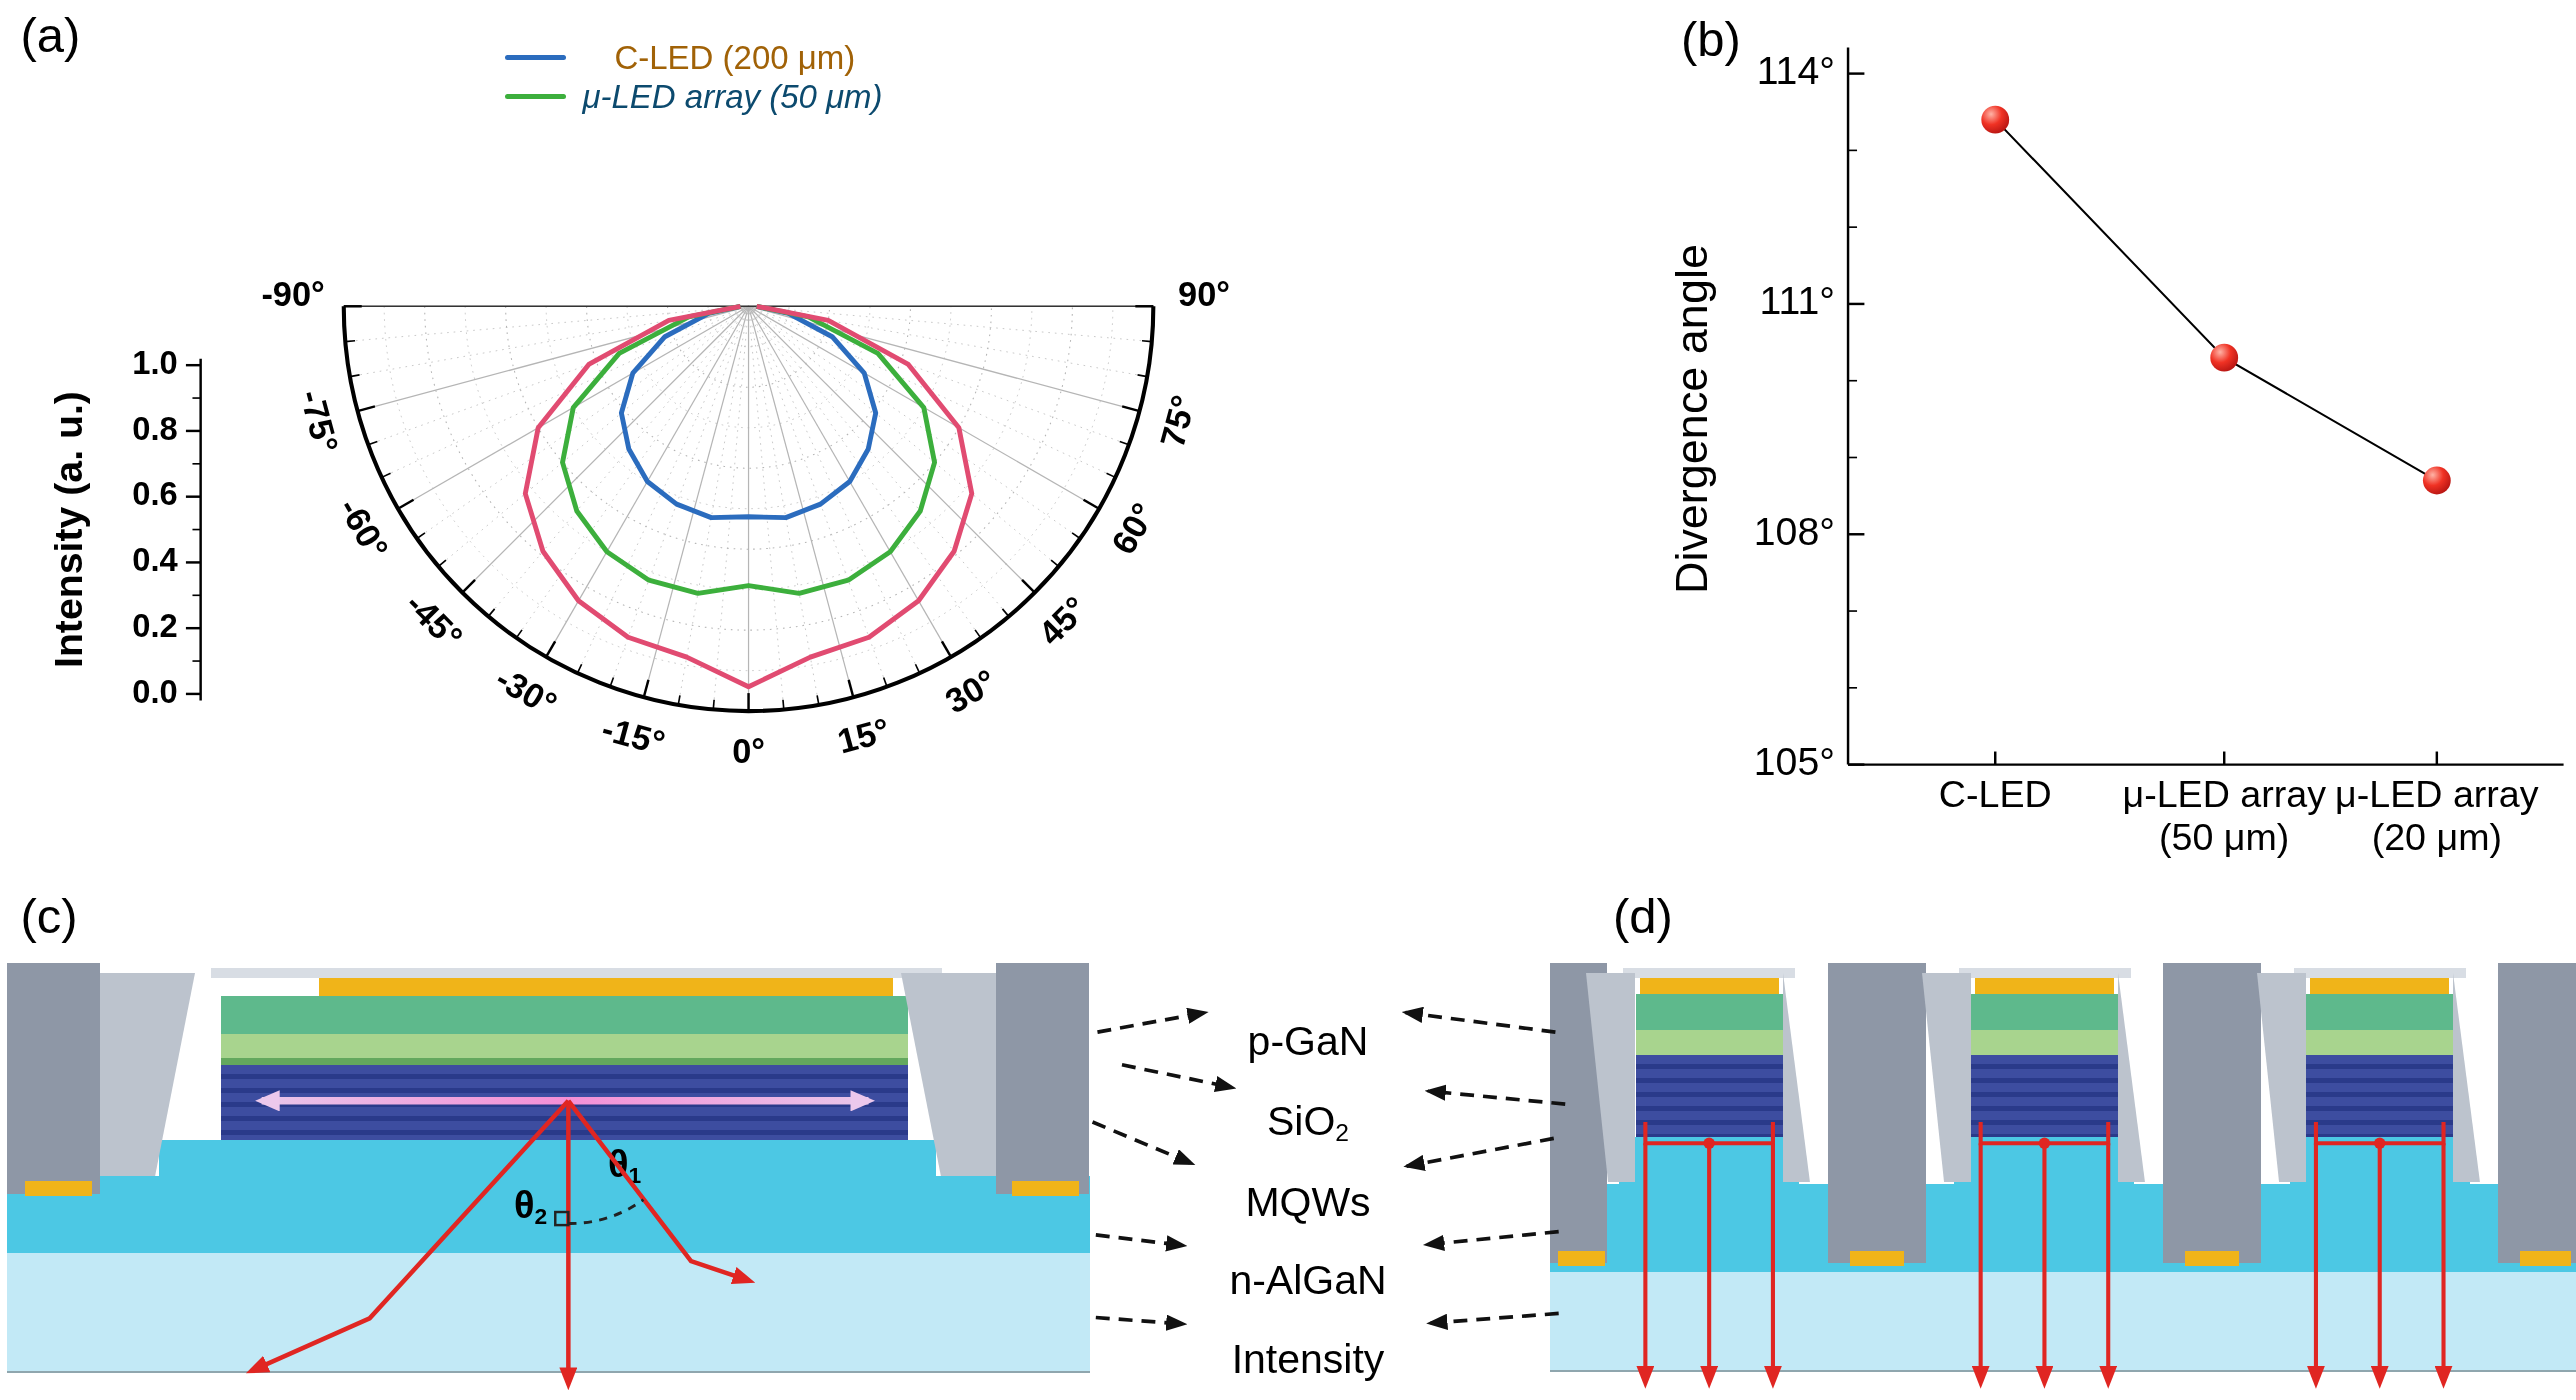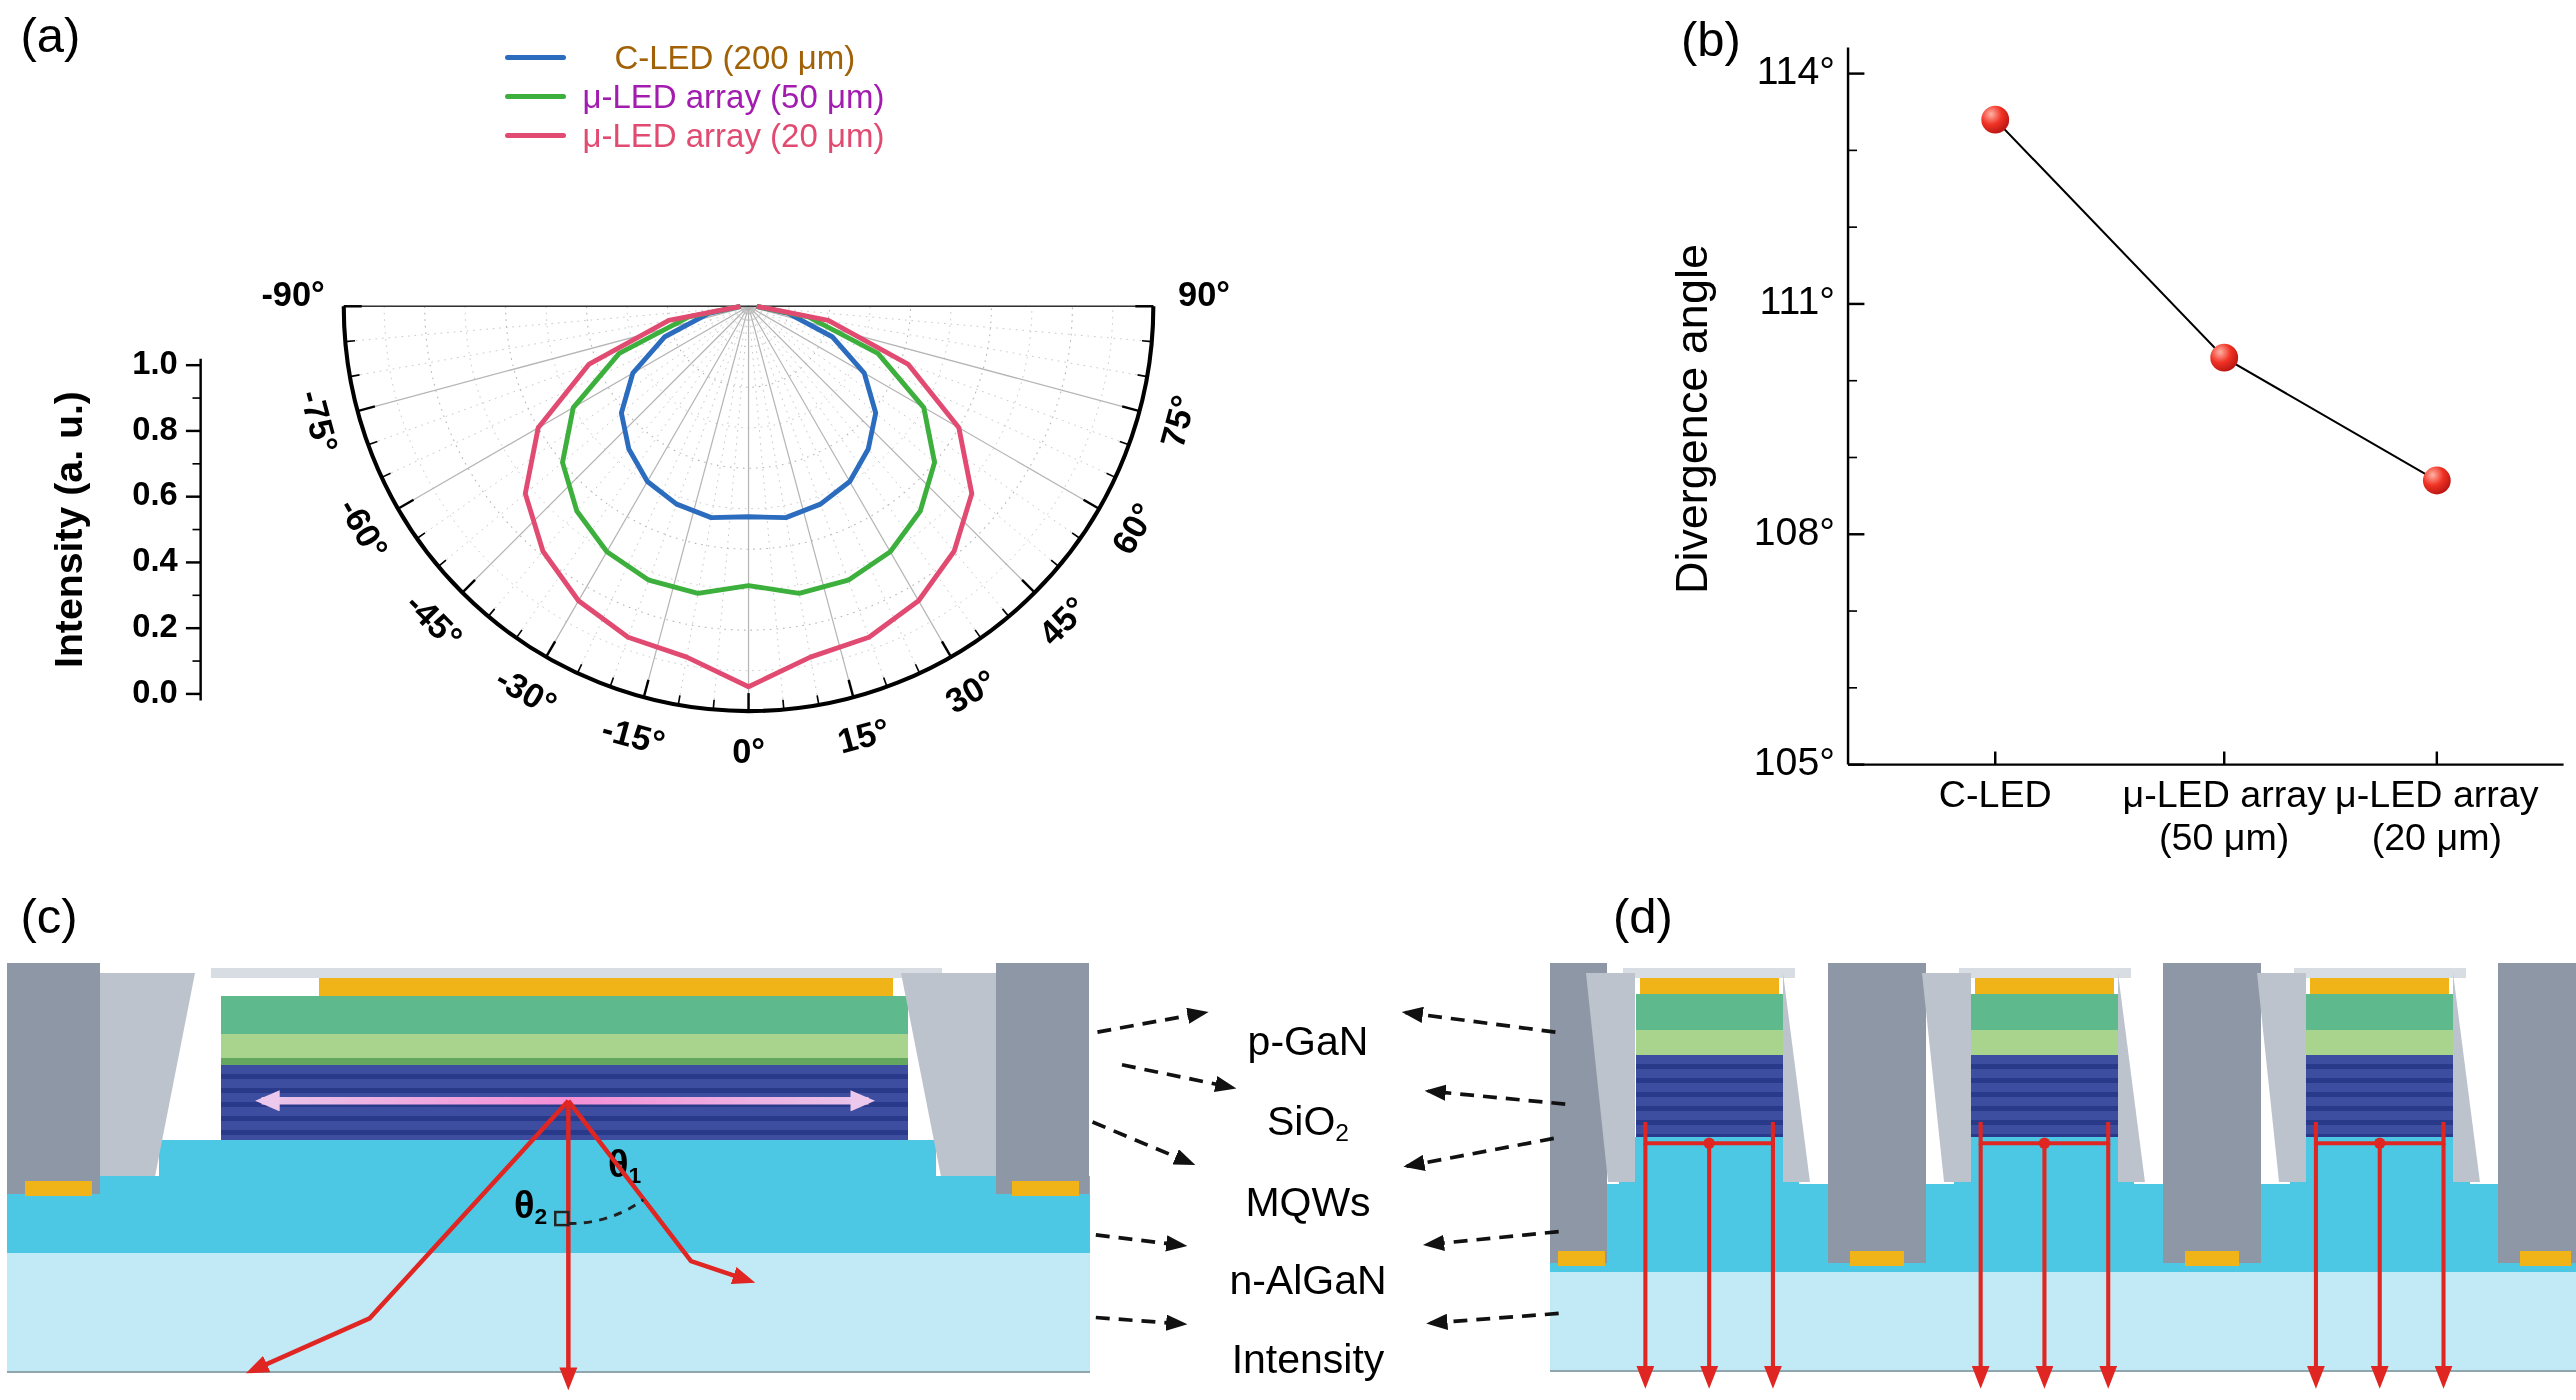--- a/index.html
+++ b/index.html
@@ -31,25 +31,21 @@
 
   <div class="panel-label" style="left:20.4px;top:6.5px">(a)</div>
 
   <div class="legend">
     <div class="legend-row">
       <span class="swatch" style="background: rgb(43, 108, 190);"></span>
       <span class="legend-label" style="color: #a16207; margin-left: 32px;">C-LED (200 μm)</span>
     </div>
     <div class="legend-row">
       <span class="swatch" style="background: rgb(60, 175, 60);"></span>
-      <span class="legend-label" style="color: #a21caf;">μ-LED array (50 μm)</span>
-    </div>
-    <div class="legend-row">
-      <span class="swatch" style="background: rgb(225, 75, 113);"></span>
-      <span class="legend-label" style="color: rgb(225, 75, 113);">μ-LED array (20 μm)</span>
+      <span class="legend-label" style="color: #0c4a6e; font-style: italic;">μ-LED array (50 μm)</span>
     </div>
   </div>
 
   <svg id="polar" viewBox="0 0 1520 830" style="left:33px;top:114px;width:1243px;height:679px">
       <g>
         <line x1="875" y1="235" x2="380" y2="235.00000000000003" stroke="#b5b5b5" stroke-width="1.5" stroke-dasharray="none"></line>
         <line x1="875" y1="235" x2="381.88362444458596" y2="278.1420926600908" stroke="#b5b5b5" stroke-width="0.9" stroke-dasharray="2 6"></line>
         <line x1="875" y1="235" x2="387.52016225895704" y2="320.9558479451306" stroke="#b5b5b5" stroke-width="0.9" stroke-dasharray="2 6"></line>
         <line x1="875" y1="235" x2="396.8667159869112" y2="363.11542732574776" stroke="#b5b5b5" stroke-width="1.5" stroke-dasharray="none"></line>
         <line x1="875" y1="235" x2="409.85215271097536" y2="404.29997094620603" stroke="#b5b5b5" stroke-width="0.9" stroke-dasharray="2 6"></line>

